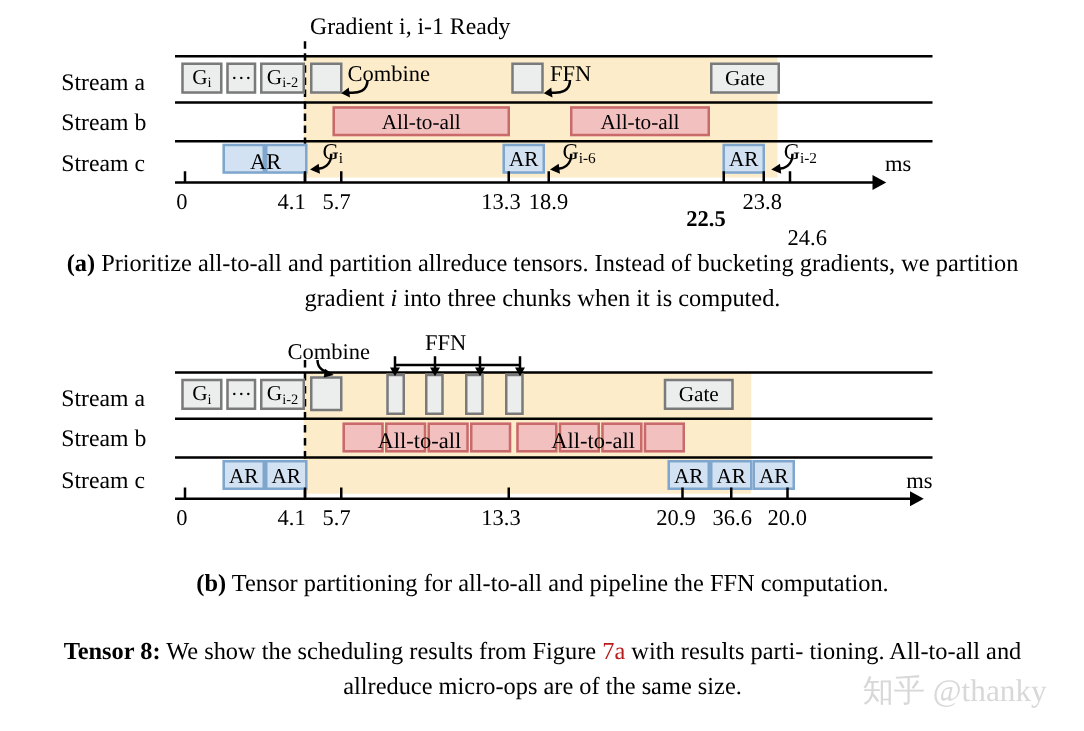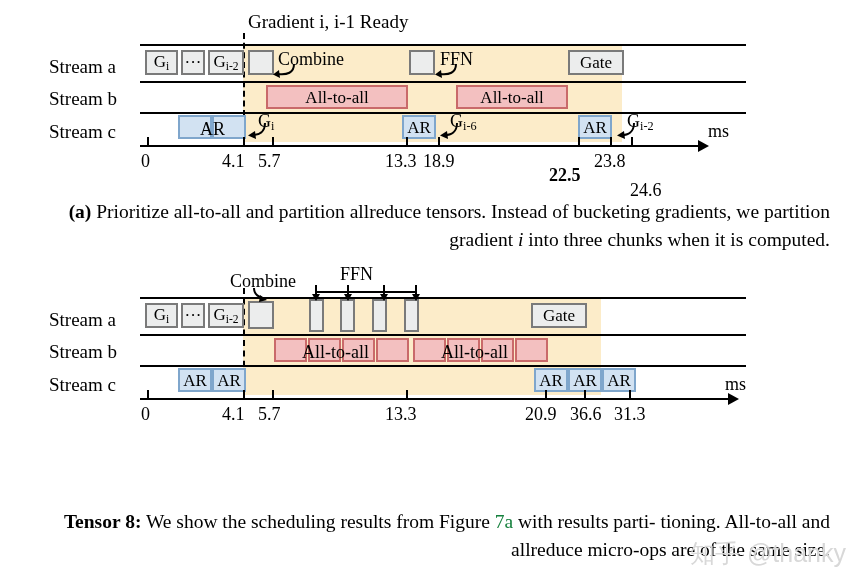--- a/index.html
+++ b/index.html
@@ -126,32 +126,32 @@
     font-size: 19px;
     line-height: 1;
     white-space: nowrap;
   }
 
   
   .caption {
     position: absolute;
     font-size: 19.5px;
     line-height: 1.42;
-    text-align: right;
+    text-align: center;
   }
   .caption b { font-weight: bold; }
   .caption i { font-style: italic; }
   .caption-center { text-align: center; }
-  .link-green { color: #15803d; }
+  .link-green { color: #b91c1c; }
 
   .watermark {
     position: absolute;
     font-size: 25px;
     color: #d8d8d8;
-    font-family: Liberation Sans, sans-serif;
+    font-family: Liberation Serif, serif;
     white-space: nowrap;
     line-height: 1;
   }
 
   svg { display: block; overflow: visible; }
 </style>
 </head>
 <body>
 
 <div class="page">
@@ -356,23 +356,26 @@
     <div class="tick" style="left:545px; top:390px; height:9px;"></div>
     <div class="tick" style="left:584px; top:390px; height:9px;"></div>
     <div class="tick" style="left:629px; top:390px; height:9px;"></div>
 
     <div class="tick-label" style="left:141px; top:405px;">0</div>
     <div class="tick-label" style="left:222px; top:405px;">4.1</div>
     <div class="tick-label" style="left:258px; top:405px;">5.7</div>
     <div class="tick-label" style="left:385px; top:405px;">13.3</div>
     <div class="tick-label" style="left:525px; top:405px;">20.9</div>
     <div class="tick-label" style="left:570px; top:405px;">36.6</div>
-    <div class="tick-label" style="left:614px; top:405px;">31.3</div>
-  </div>
-
+    <div class="tick-label" style="left:614px; top:405px;">20.0</div>
+  </div>
+
+  <div class="caption caption-center" style="left:38px; top:454px; width:792px;">
+    <b>(b)</b><span> Tensor partitioning for all-to-all and pipeline the FFN computation.</span>
+  </div>
 
   <div class="caption" style="left:38px; top:508px; width:792px;">
     <b>Tensor 8:</b><span> We show the scheduling results from Figure </span><a class="link-green" href="#" style="text-decoration:none;">7a</a><span> with results parti-</span>
     <span>tioning. All-to-all and allreduce micro-ops are of the same size.</span>
   </div>
 
   <div class="watermark" style="left:690px; top:541px;">知乎 @thanky</div>
 
 </div>
 

